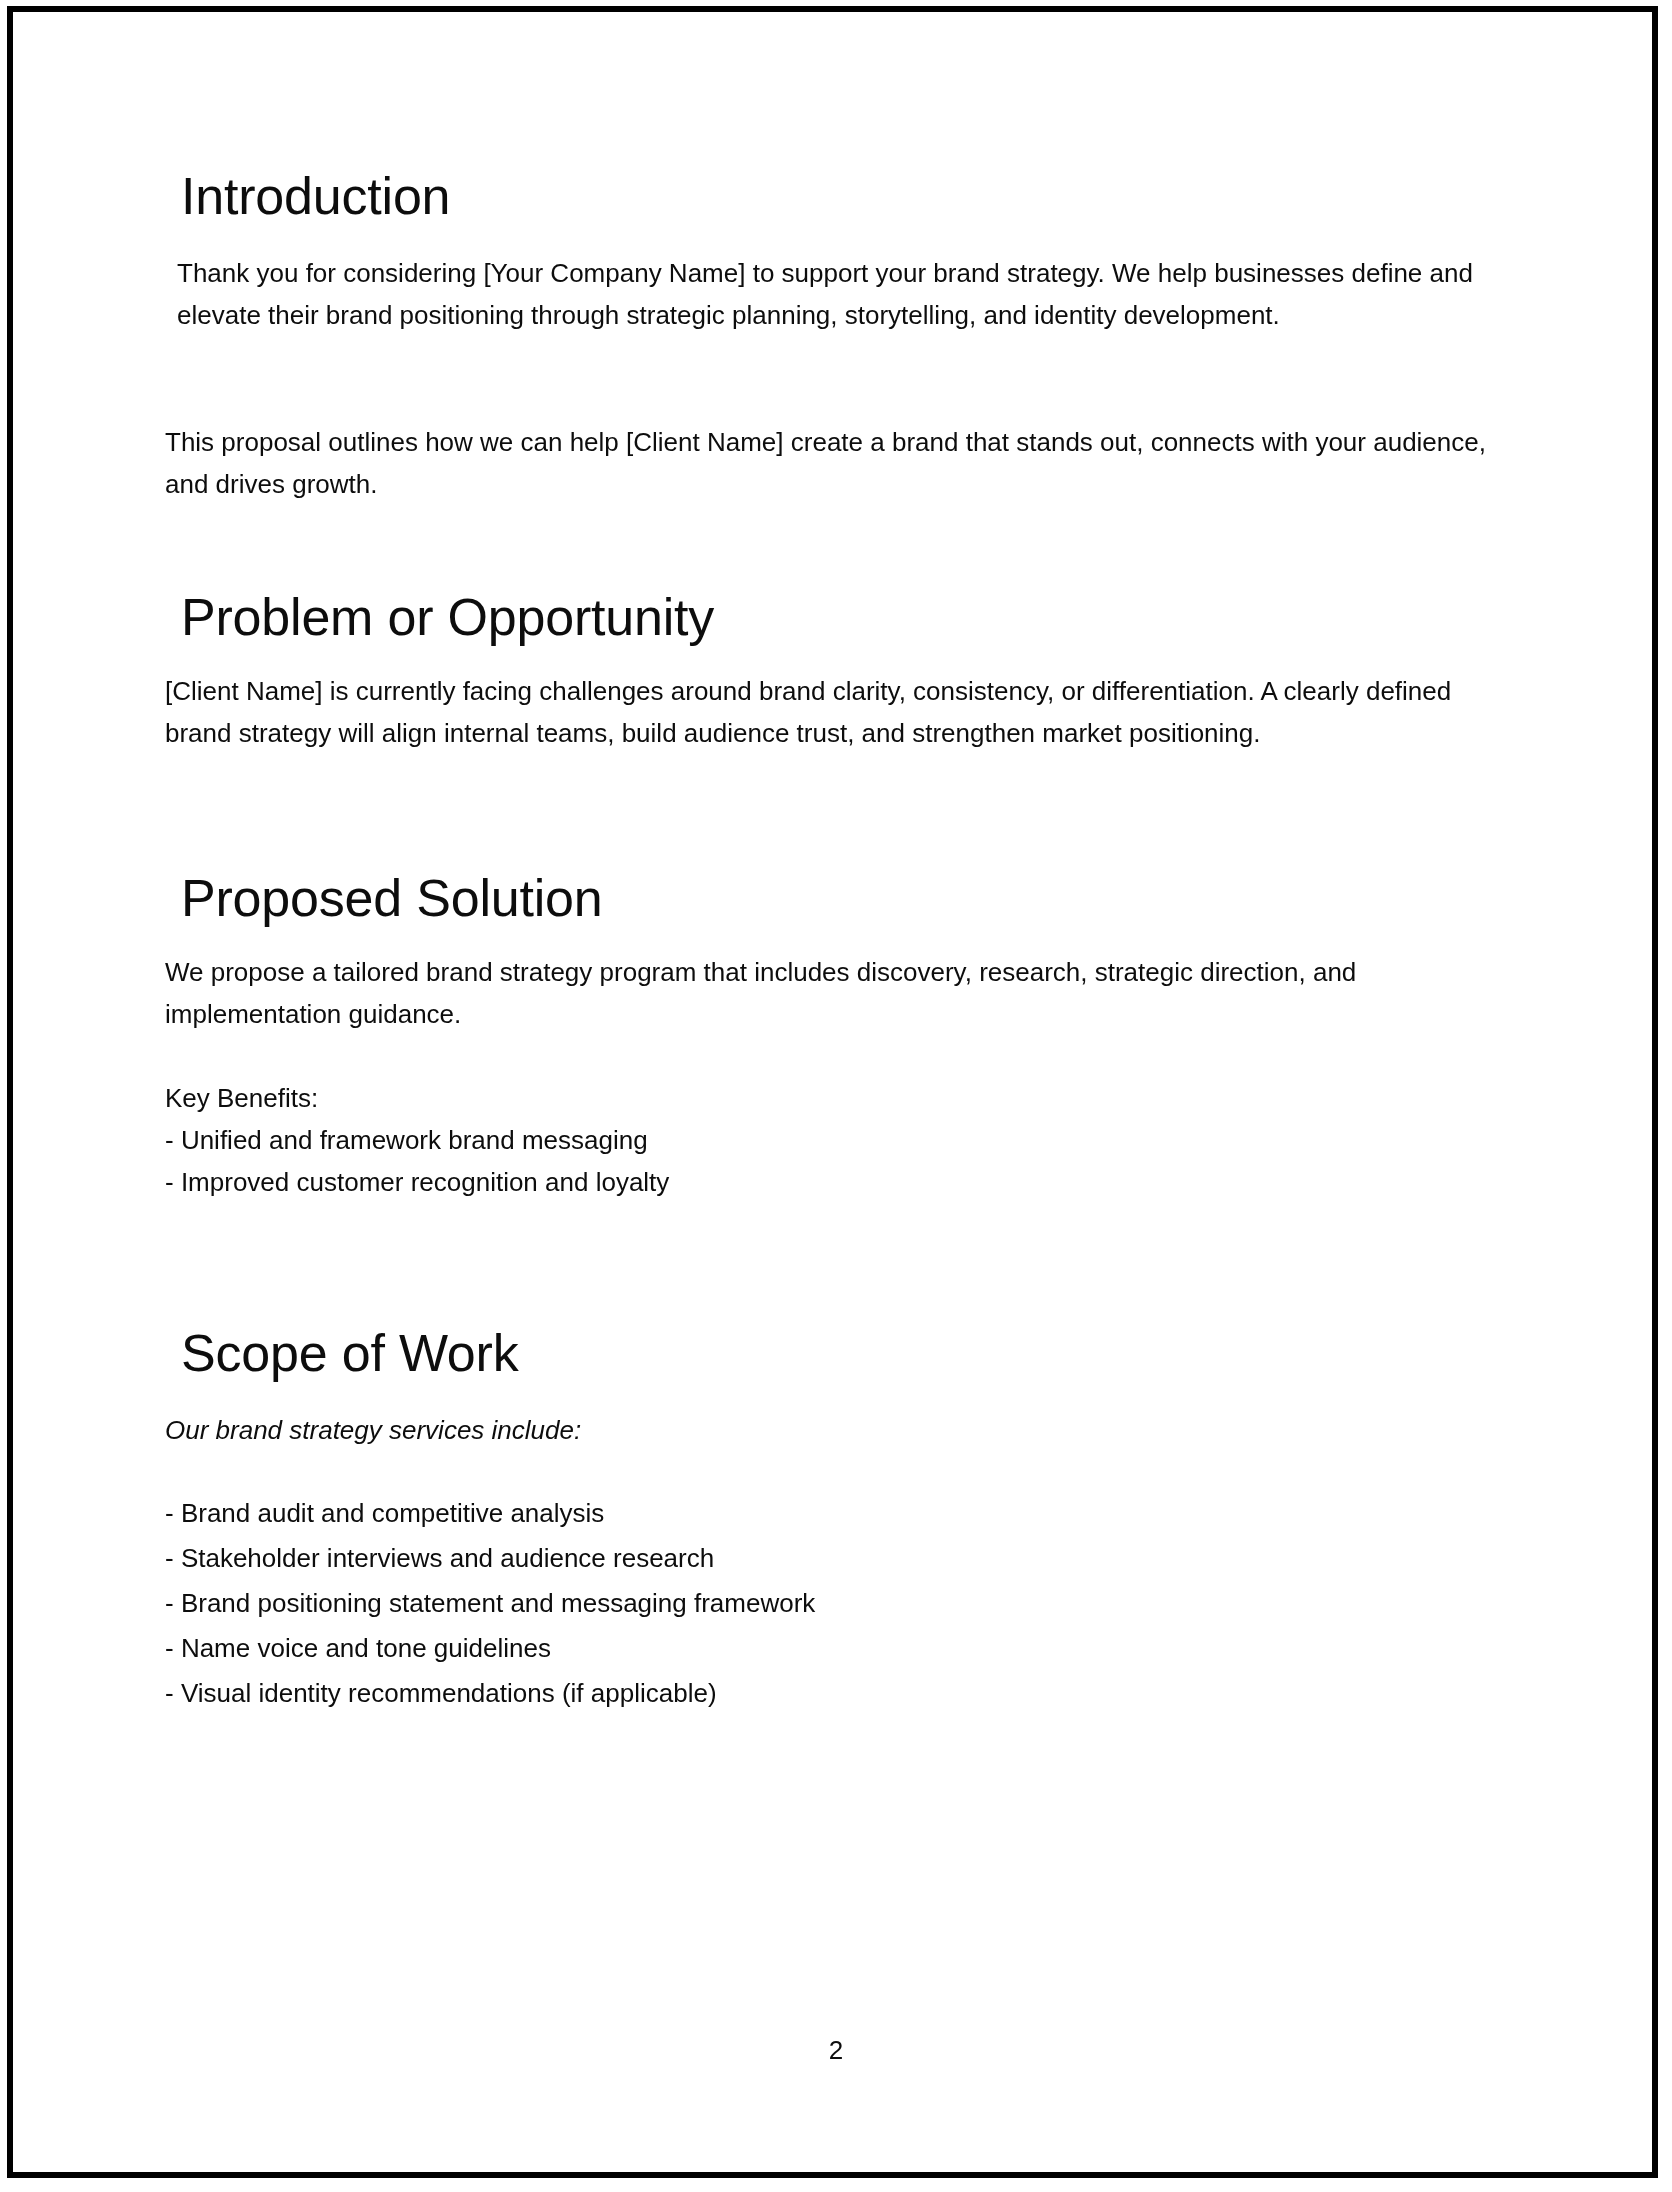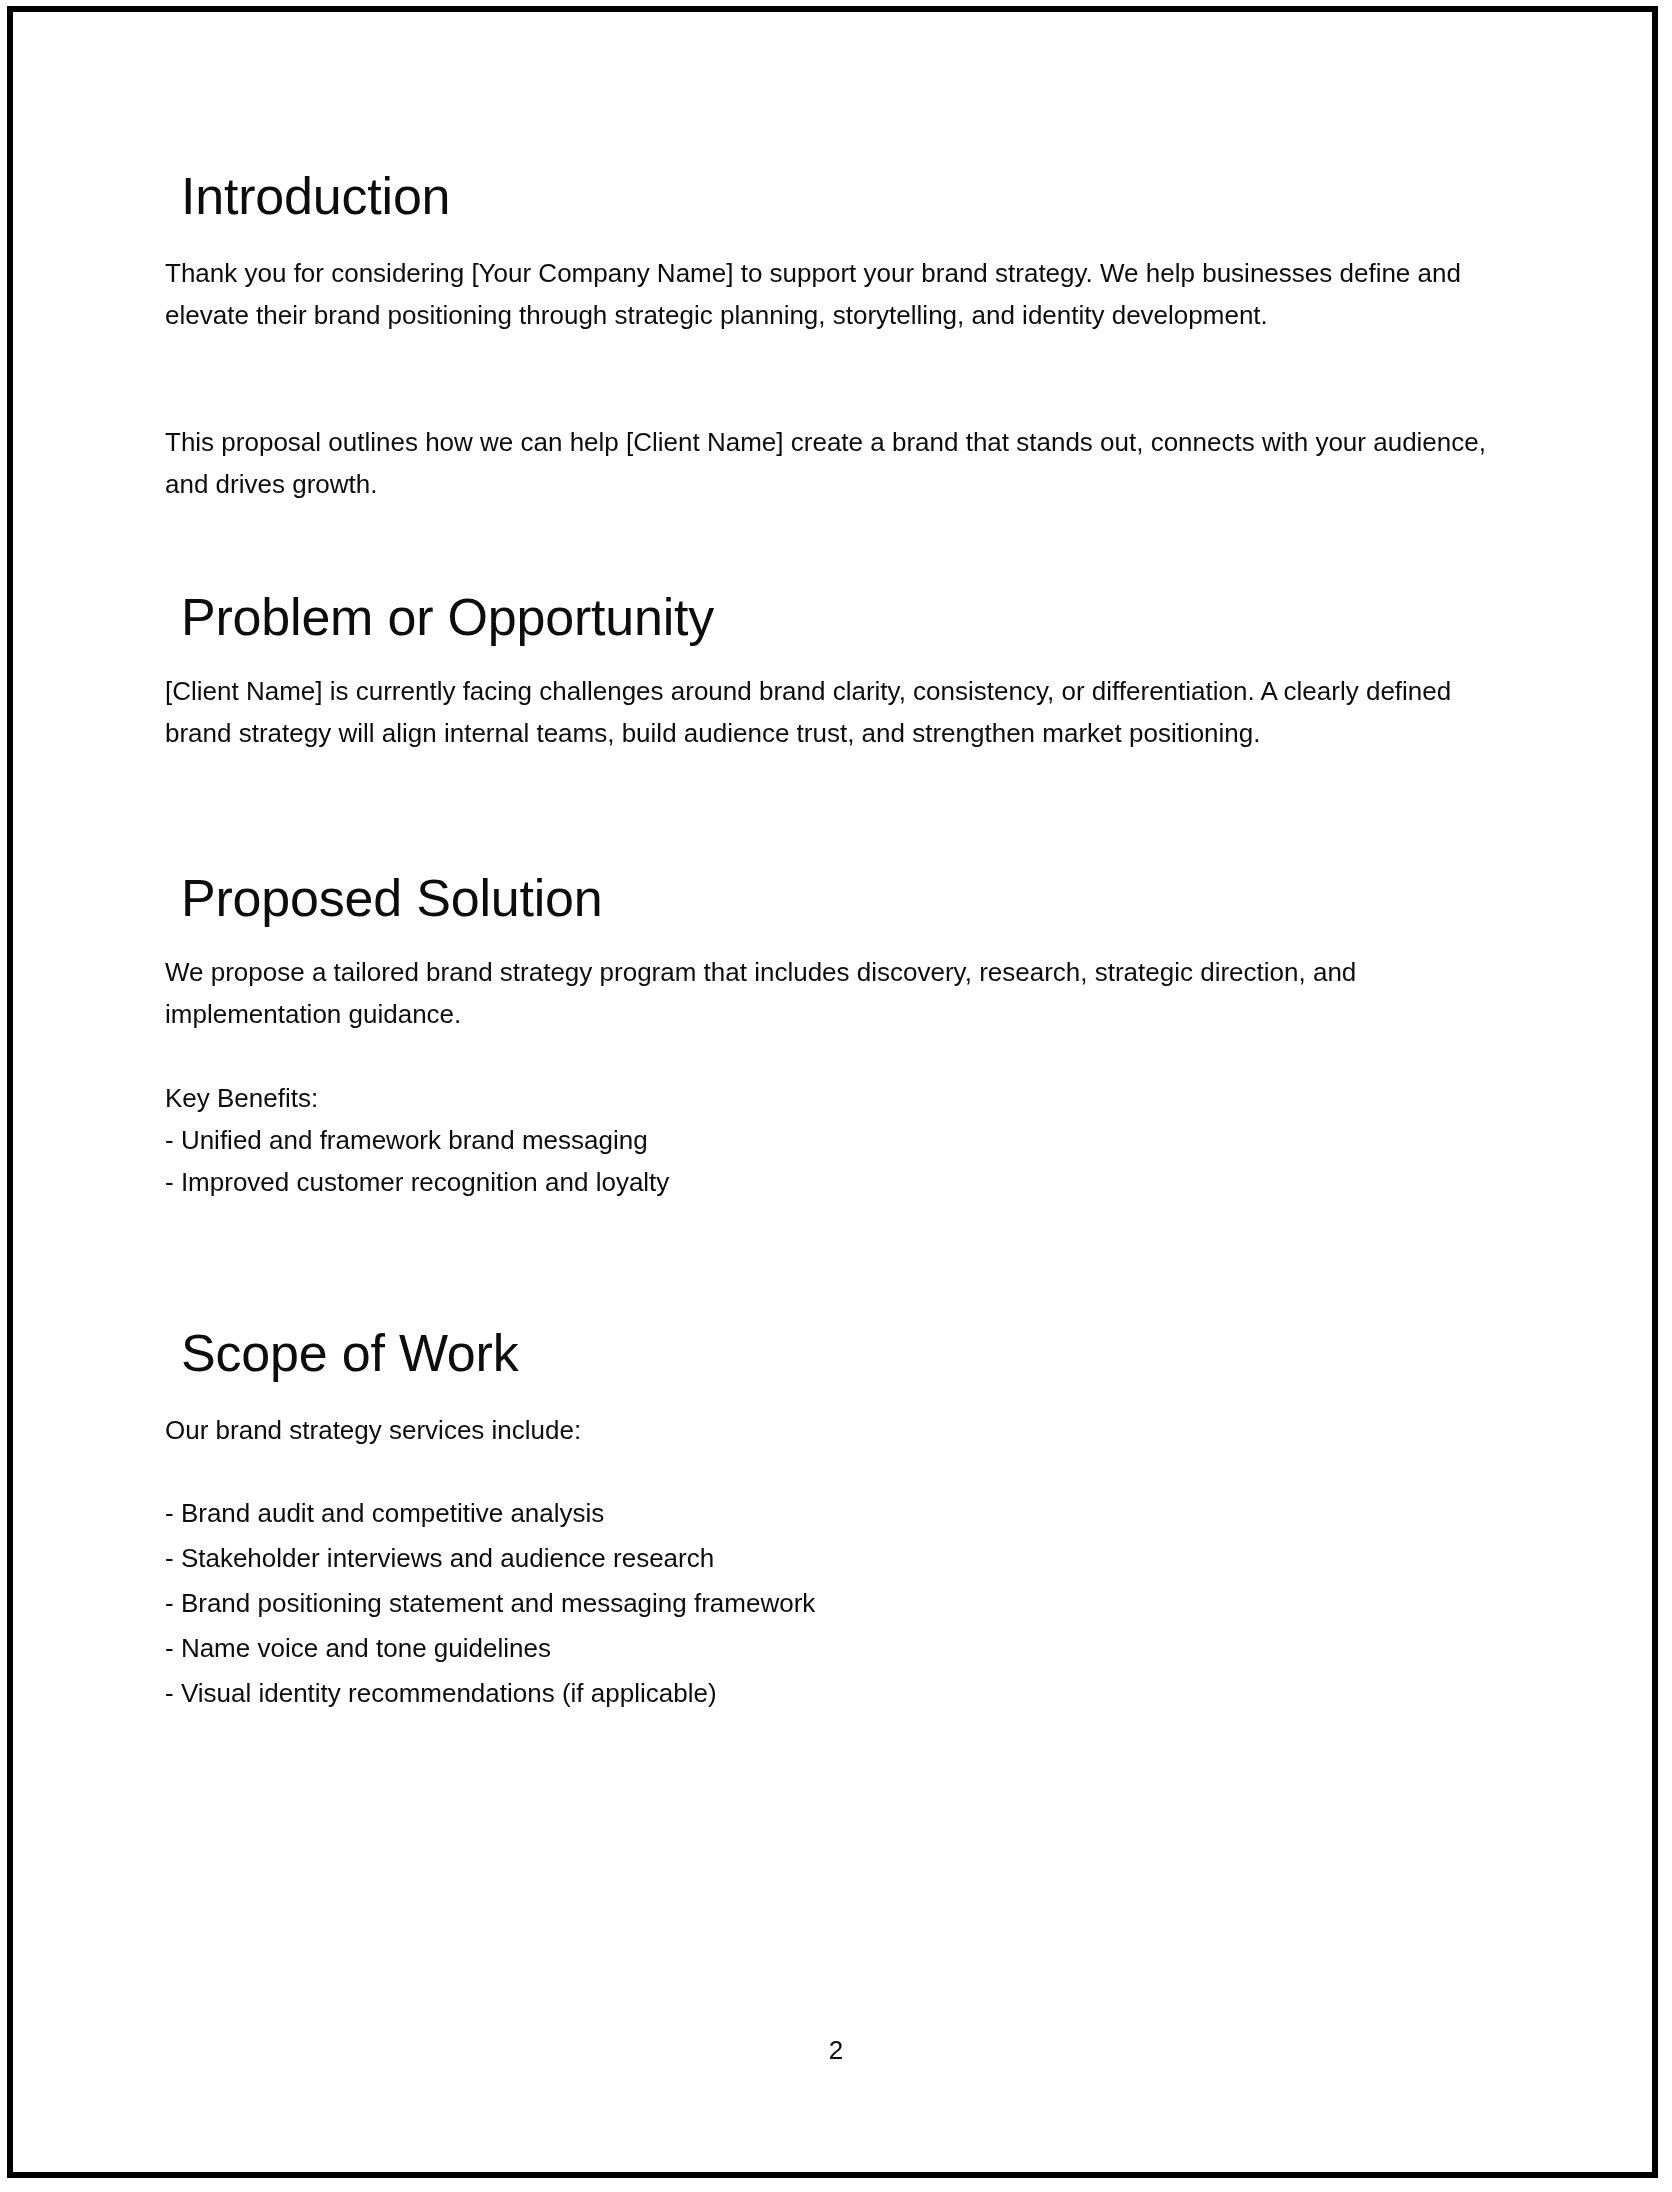--- a/index.html
+++ b/index.html
@@ -64,29 +64,29 @@
     position: absolute;
     left: 0;
     right: 0;
     top: 2035px;
     text-align: center;
     font-size: 26px;
     color: #0d0d0d;
   }
   
   .sp-intro-head { position: absolute; top: 154px; left: 0; }
-  .sp-intro-p1   { position: absolute; top: 252px; left: 0; width: 1343px; }
+  .sp-intro-p1   { position: absolute; top: 252px; left: 12px; width: 1343px; }
   .sp-intro-p2   { position: absolute; top: 421px; left: 0; width: 1343px; }
   .sp-prob-head  { position: absolute; top: 575px; left: 0; }
   .sp-prob-p1    { position: absolute; top: 670px; left: 0; width: 1343px; }
   .sp-sol-head   { position: absolute; top: 856px; left: 0; }
   .sp-sol-p1     { position: absolute; top: 951px; left: 0; width: 1369px; }
   .sp-sol-list   { position: absolute; top: 1077px; left: 0; width: 1343px; }
   .sp-scope-head { position: absolute; top: 1311px; left: 0; }
-  .sp-scope-p1   { position: absolute; top: 1409px; left: 0; width: 1343px; }
+  .sp-scope-p1   { position: absolute; top: 1409px; left: 0; width: 1343px; font-style: italic; }
   .sp-scope-list { position: absolute; top: 1491px; left: 0; width: 1343px; }
 </style>
 </head>
 <body>
 
 <div class="page">
 
   <div class="page-frame"></div>
 
   <div class="content">

